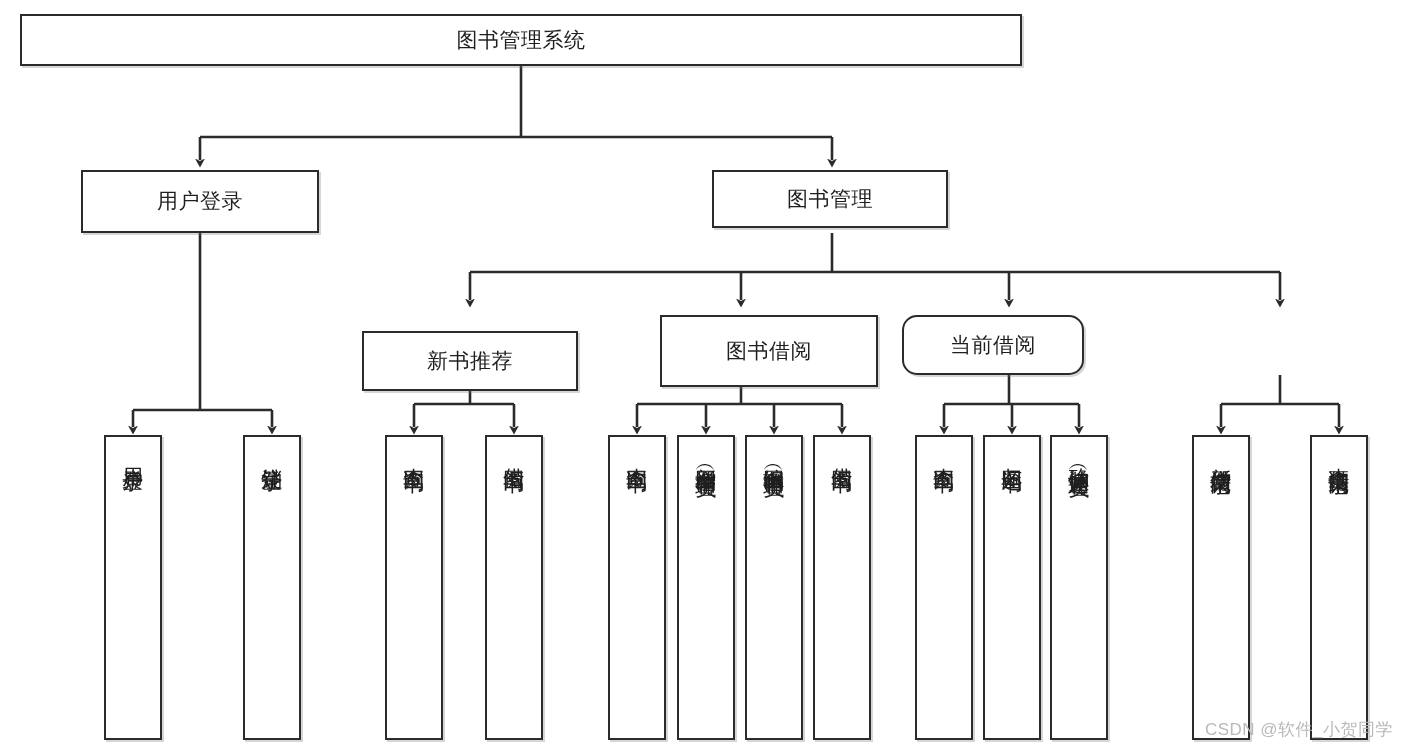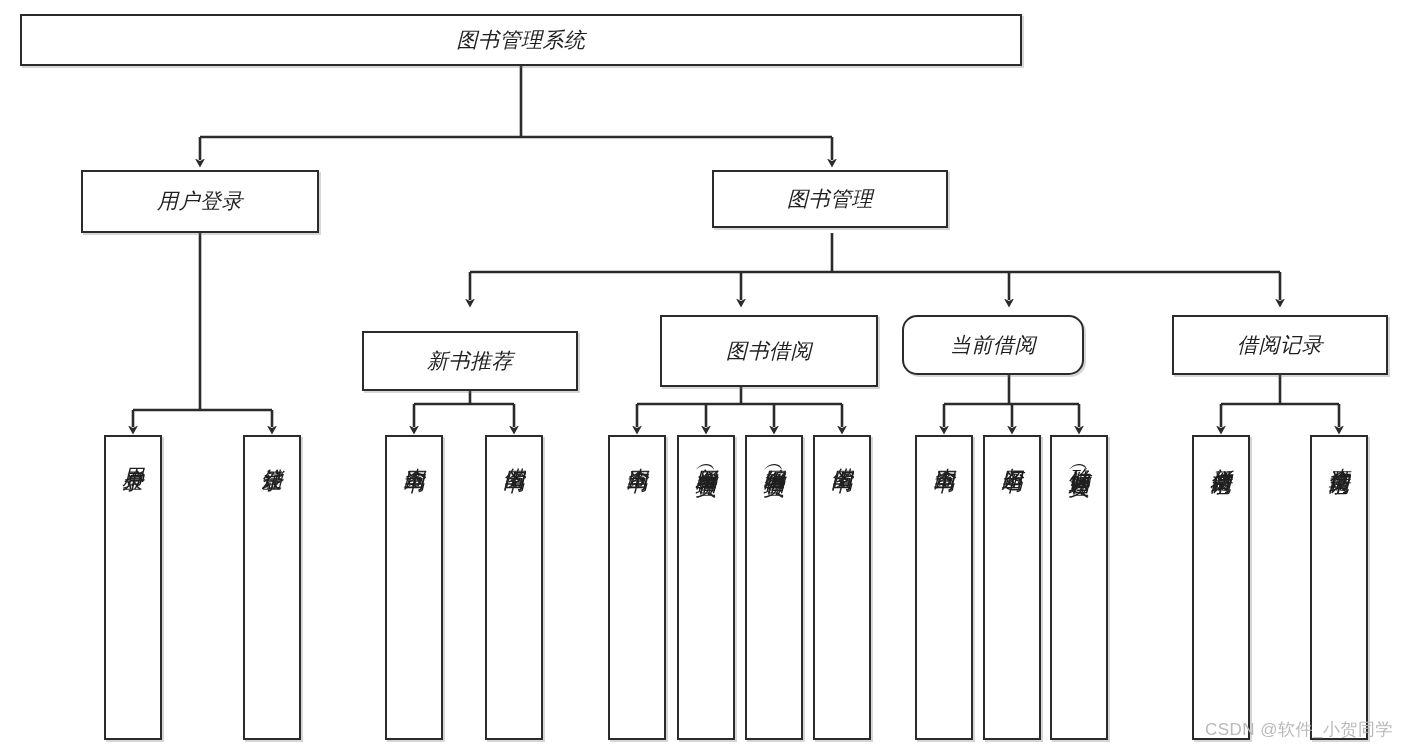--- a/index.html
+++ b/index.html
@@ -35,21 +35,20 @@
     align-items: center;
     justify-content: center;
     box-shadow: 2px 2px 0 rgba(120,120,120,0.30);
   }
   .node .lbl {
     font-size: 21px;
     line-height: 1.18;
     letter-spacing: 0.5px;
     color: #1f1f1f;
     white-space: nowrap;
-    font-style: italic;
   }
   .node.vert {
     align-items: flex-start;
     padding-top: 14px;
   }
   .node.vert .lbl {
     writing-mode: vertical-rl;
     text-orientation: upright;
     white-space: normal;
     font-size: 21px;
@@ -137,23 +136,20 @@
 
   <div class="node" style="left:362px;top:315px;width:216px;height:60px;margin-top:16px;">
     <span class="lbl">新书推荐</span>
   </div>
   <div class="node" style="left:660px;top:315px;width:218px;height:72px;text-align:center;">
     <span class="lbl">图书借阅</span>
   </div>
   <div class="node" style="left:902px;top:315px;width:182px;height:60px;border-radius:15px;">
     <span class="lbl">当前借阅</span>
   </div>
-  <div class="node" style="left:1172px;top:315px;width:216px;height:60px;">
-    <span class="lbl">借阅记录</span>
-  </div>
 
   <div class="node vert" style="left:104px;top:435px;width:58px;height:305px;">
     <span class="lbl">用户登录</span>
   </div>
   <div class="node vert" style="left:243px;top:435px;width:58px;height:305px;">
     <span class="lbl">注销登录</span>
   </div>
   <div class="node vert" style="left:385px;top:435px;width:58px;height:305px;">
     <span class="lbl">查询图书</span>
   </div>

